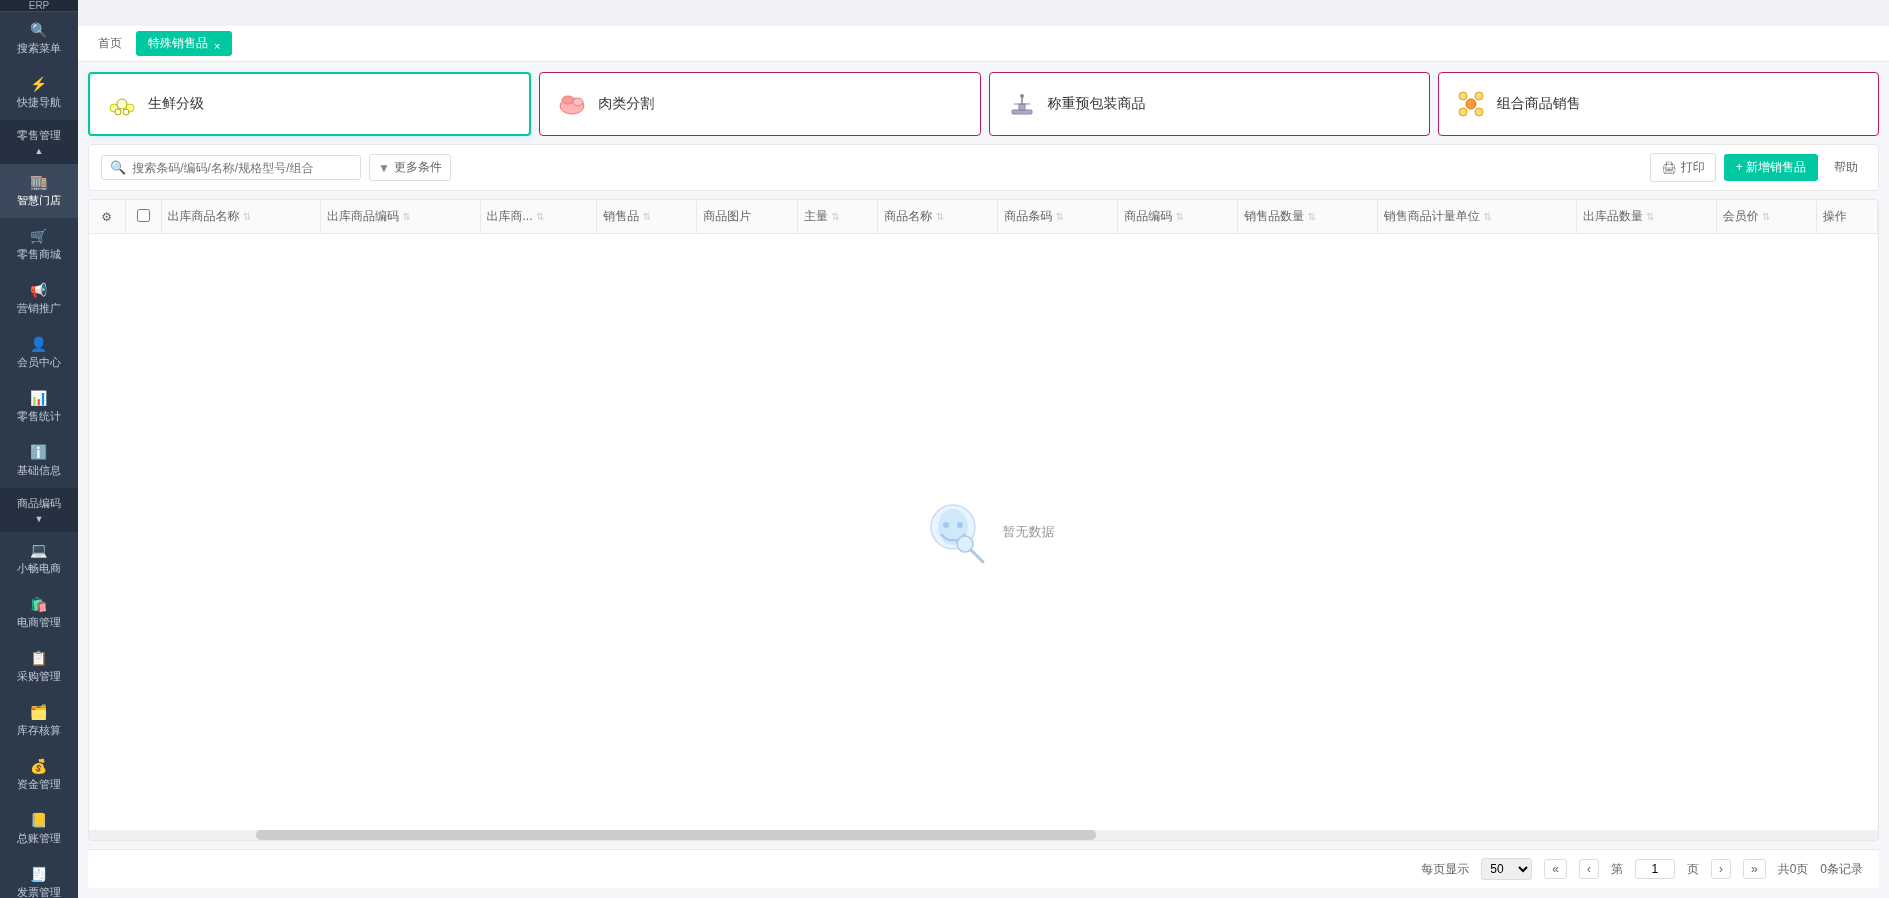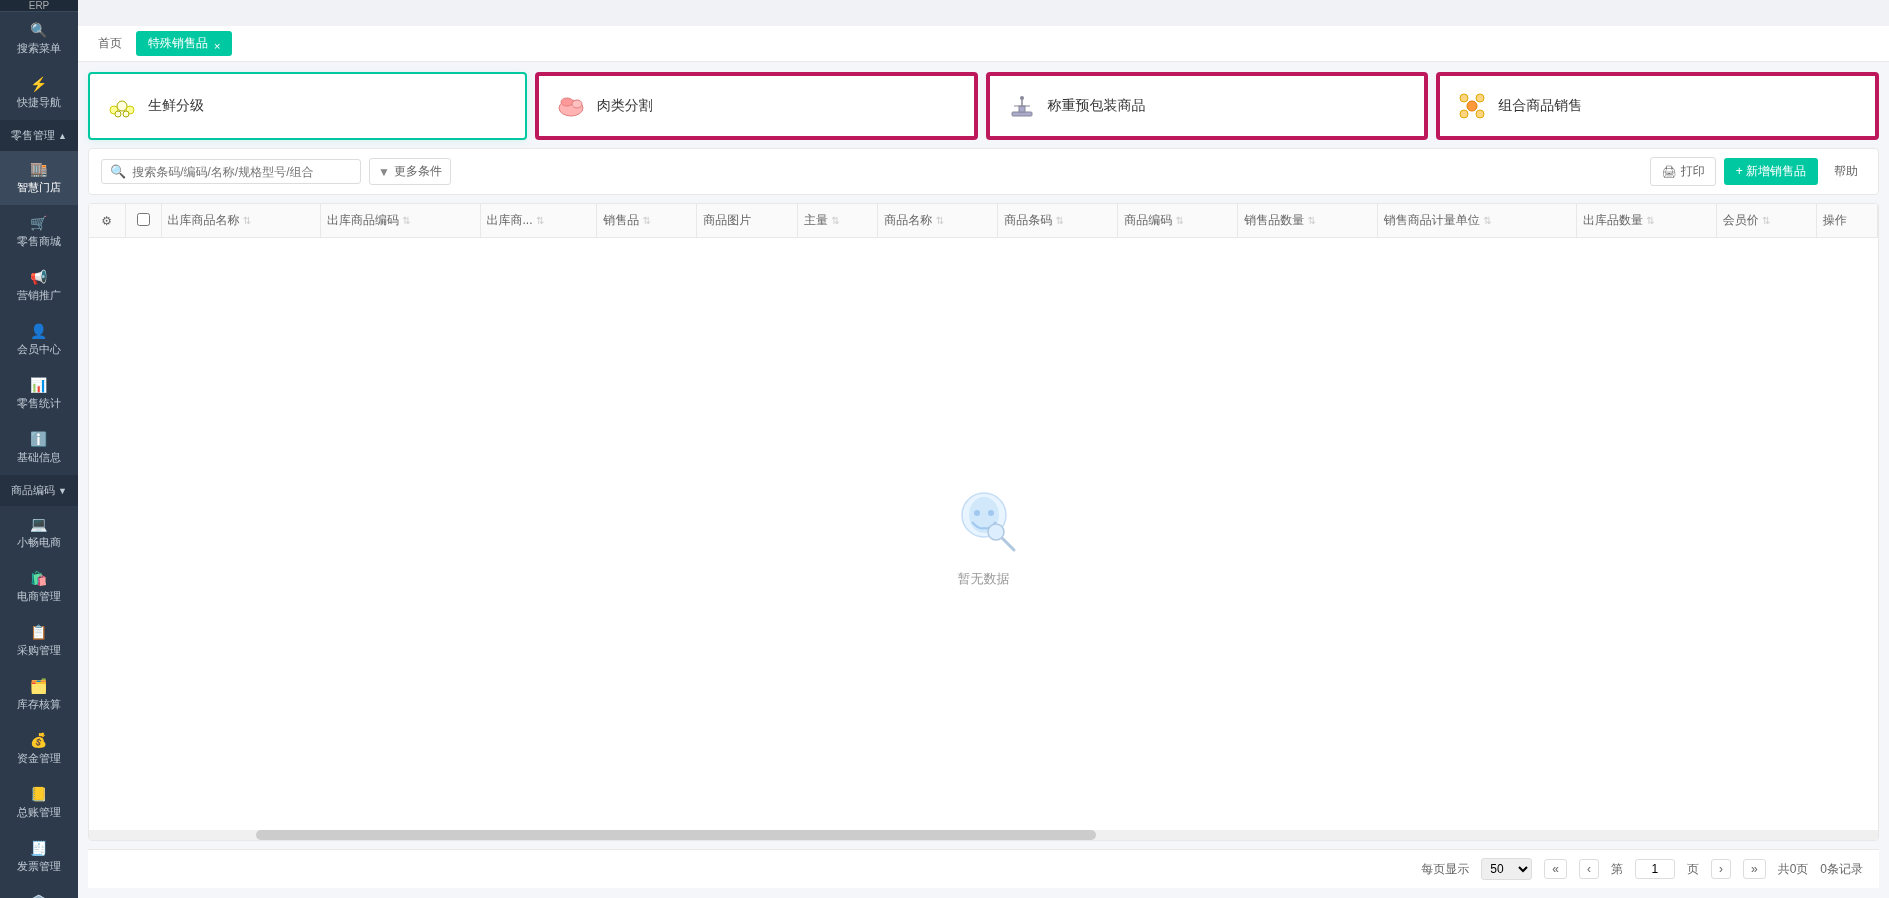--- a/index.html
+++ b/index.html
@@ -46,20 +46,21 @@
       padding: 8px 6px;
       text-align: center;
       cursor: pointer;
       font-size: 11px;
       color: #c0cad4;
       display: flex;
       align-items: center;
       justify-content: center;
       gap: 3px;
       background: #253040;
+      flex-direction: column;
     }
     .sidebar-section-header .arrow { font-size: 9px; }
 
     
     .main {
       flex: 1;
       display: flex;
       flex-direction: column;
       overflow: hidden;
     }
@@ -107,21 +108,21 @@
     
     .tab-cards {
       display: flex;
       gap: 0;
       background: transparent;
       flex-shrink: 0;
     }
     .tab-card {
       flex: 1;
       background: #fff;
-      border: 4px solid #be185d;
+      border: 1px solid #be185d;
       border-radius: 4px;
       padding: 14px 16px;
       display: flex;
       align-items: center;
       gap: 10px;
       cursor: pointer;
       transition: border-color 0.2s;
       margin-right: 8px;
     }
     .tab-card:last-child { margin-right: 0; }
@@ -234,21 +235,21 @@
       z-index: 1;
     }
     .data-table th .sort-icon { color: #ccc; font-size: 10px; }
     .data-table .th-checkbox { width: 36px; text-align: center; }
     .data-table .th-gear { width: 36px; text-align: center; }
 
     
     .empty-state {
       flex: 1;
       display: flex;
-      flex-direction: column;
+      flex-direction: row;
       align-items: center;
       justify-content: center;
       gap: 10px;
       padding: 40px;
     }
     .empty-icon {
       width: 80px;
       height: 80px;
     }
     .empty-text { color: #999; font-size: 13px; }

